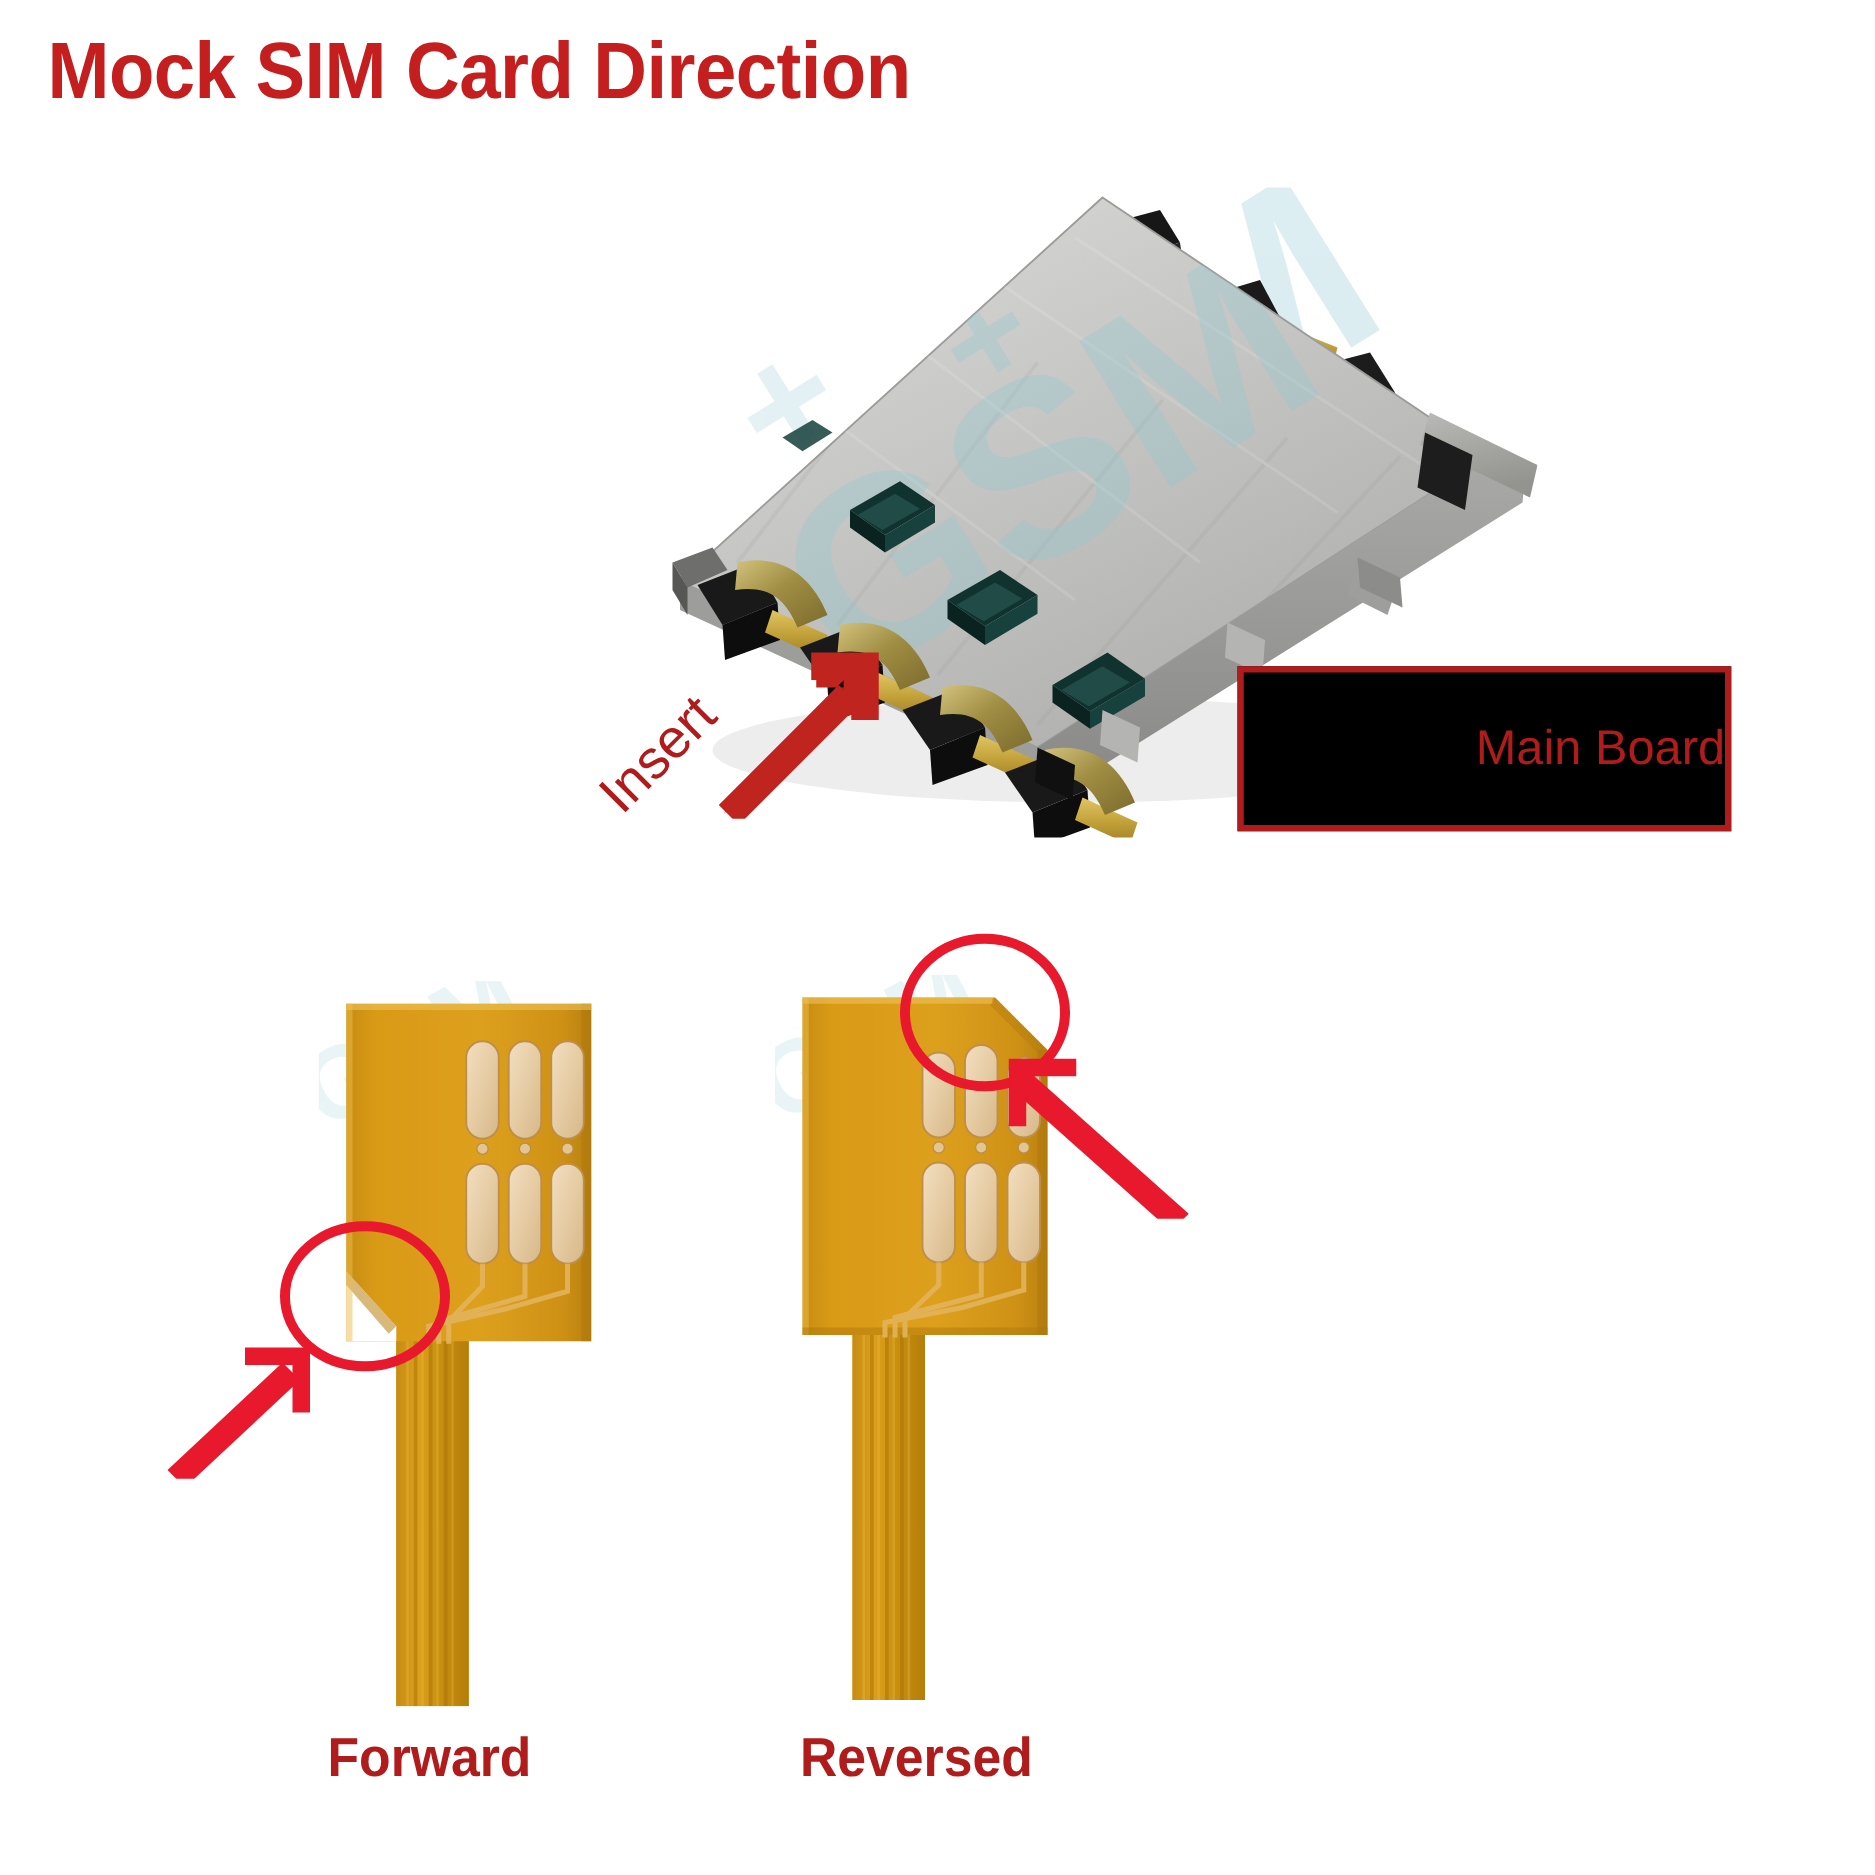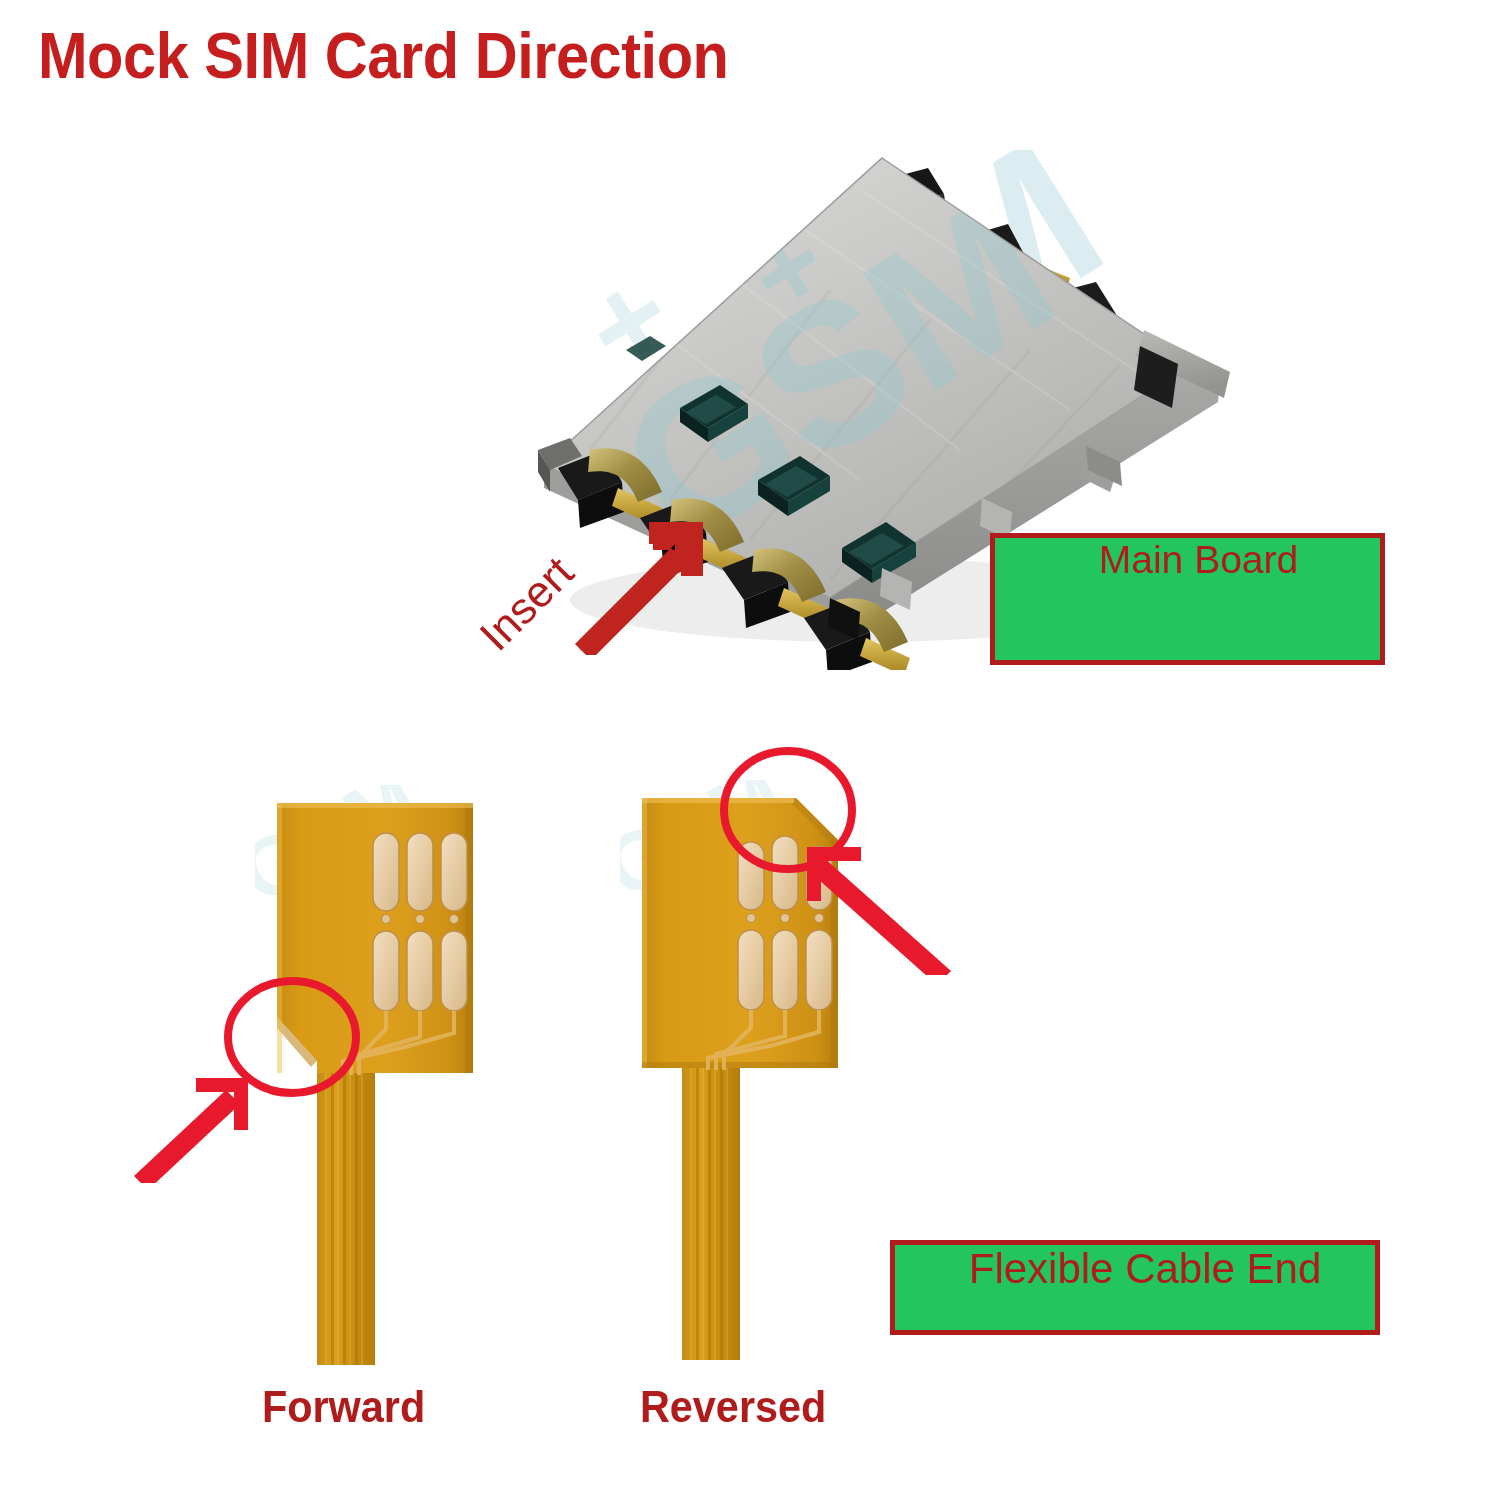--- a/index.html
+++ b/index.html
@@ -12,23 +12,24 @@
     position:absolute;left:38px;top:24px;
     font-family:"Liberation Sans","DejaVu Sans",sans-serif;
     font-weight:bold;font-size:64px;line-height:1;
     color:#C41E1E;letter-spacing:-0.5px;
     transform:scaleX(0.93);transform-origin:left top;
     white-space:nowrap;
   }
 
   
   .callout{
-    position:absolute;border:5px solid #B01C1C;background:#22c55e;
-    box-sizing:border-box;display:flex;flex-direction:row;
+    position:absolute;border:5px solid #B01C1C;background:#000000;
+    box-sizing:border-box;display:flex;flex-direction:column;
     justify-content:center;
+    text-align:right;
   }
   .callout .ln{
     color:#B01C1C;font-size:39px;line-height:1.14;
     font-family:"Liberation Sans","DejaVu Sans",sans-serif;
     padding-left:22px;white-space:nowrap;
   }
   #callout-socket{left:990px;top:533px;width:395px;height:132px;}
   #callout-cable{left:890px;top:1240px;width:490px;height:95px;justify-content:center;}
   #callout-cable .ln{font-size:42px;padding-left:20px;}
 
@@ -385,17 +386,14 @@
         <polygon points="2,12 56,12 56,26 16,26 16,66 2,66"></polygon>
       </g>
     </svg>
   </div>
   <div class="card-label" id="label-reversed">Reversed</div>
 
   <div class="callout" id="callout-socket">
     <div class="ln">Main Board</div>
   </div>
 
-  <div class="callout" id="callout-cable">
-    <div class="ln">Flexible Cable End</div>
-  </div>
 
 </div>
 
 </body></html>

